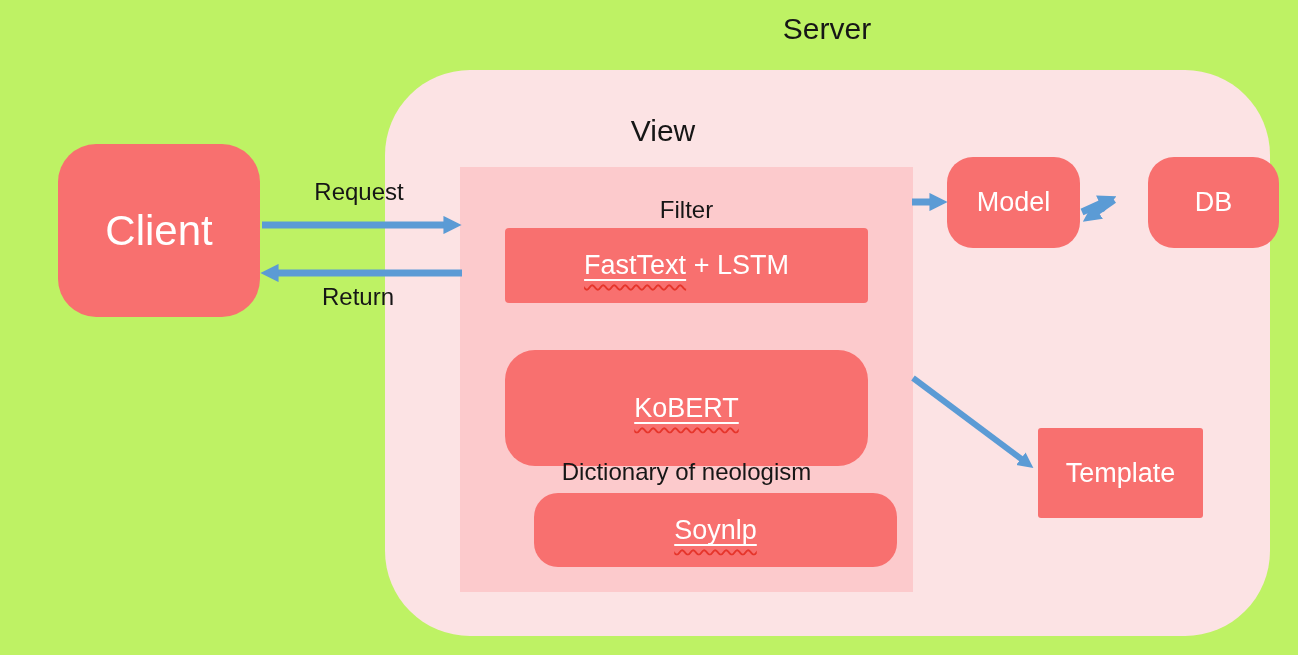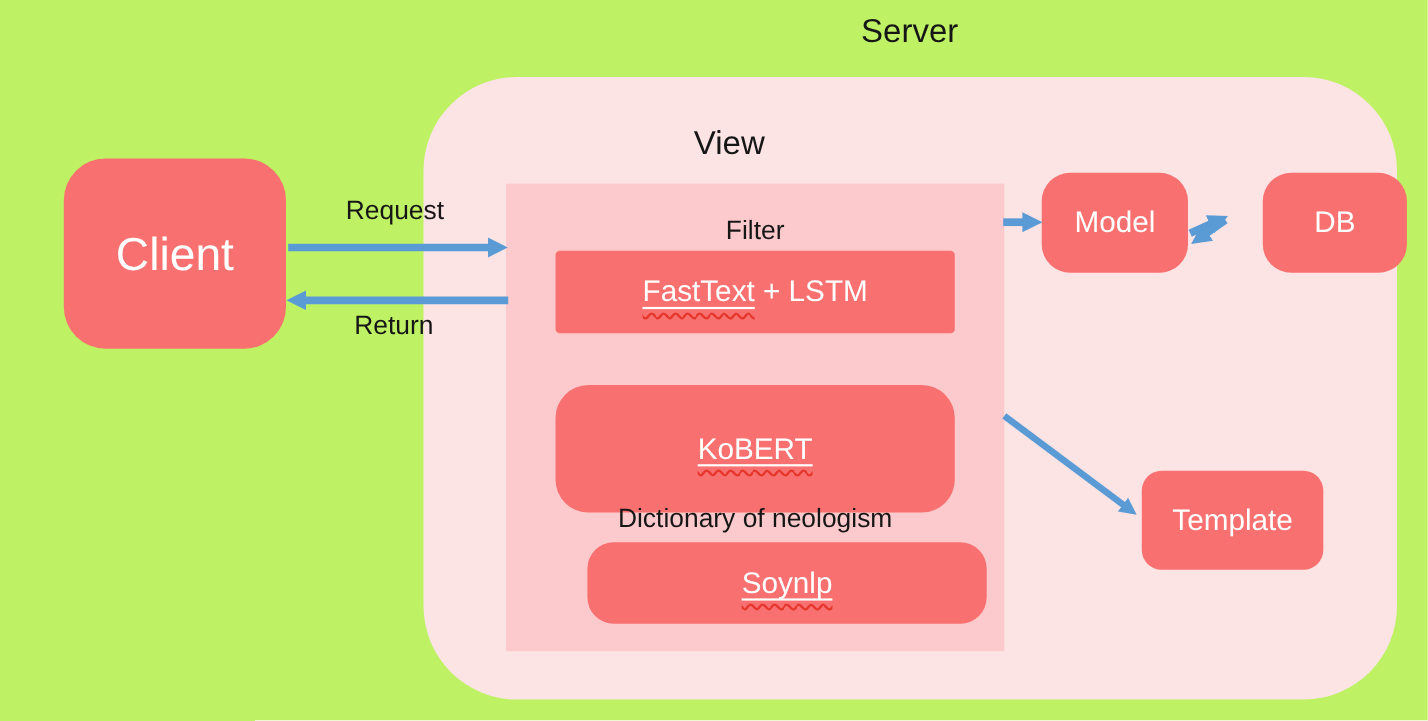--- a/index.html
+++ b/index.html
@@ -17,21 +17,21 @@
   .h-emotional{top:317px;}
   .h-dict{top:458px;}
   .node{background:#F8706F;color:#ffffff;display:flex;align-items:center;justify-content:center;}
   .innerbox{left:505px;width:363px;font-size:27px;}
   .b-fasttext{top:228px;height:75px;border-radius:4px;}
   .b-kobert{top:350px;height:116px;border-radius:30px;}
   .b-soynlp{top:493px;height:74px;border-radius:24px;margin-left:29px;}
   .client{left:58px;top:144px;width:202px;height:173px;border-radius:38px;font-size:42px;}
   .model{left:947px;top:157px;width:133px;height:91px;border-radius:26px;font-size:27px;}
   .db{left:1117px;top:157px;width:131px;height:91px;border-radius:26px;font-size:27px;margin-left:31px;}
-  .template{left:1038px;top:428px;width:165px;height:90px;border-radius:18px;font-size:27px;}
+  .template{left:1038px;top:428px;width:165px;height:90px;border-radius:3px;font-size:27px;}
   .flowlabel{width:200px;text-align:center;font-size:24px;}
   .l-request{left:259px;top:178px;}
   .l-return{left:258px;top:283px;}
   
   .sq{text-decoration:underline wavy #E6352B 2px;text-underline-offset:10px;text-decoration-skip-ink:none;}
   .uw{text-decoration:underline solid #FFFFFF 2px;text-underline-offset:5px;text-decoration-skip-ink:none;}
   .arrow-layer{left:0;top:0;width:1298px;height:655px;pointer-events:none;}
 </style>
 </head>
 <body>

